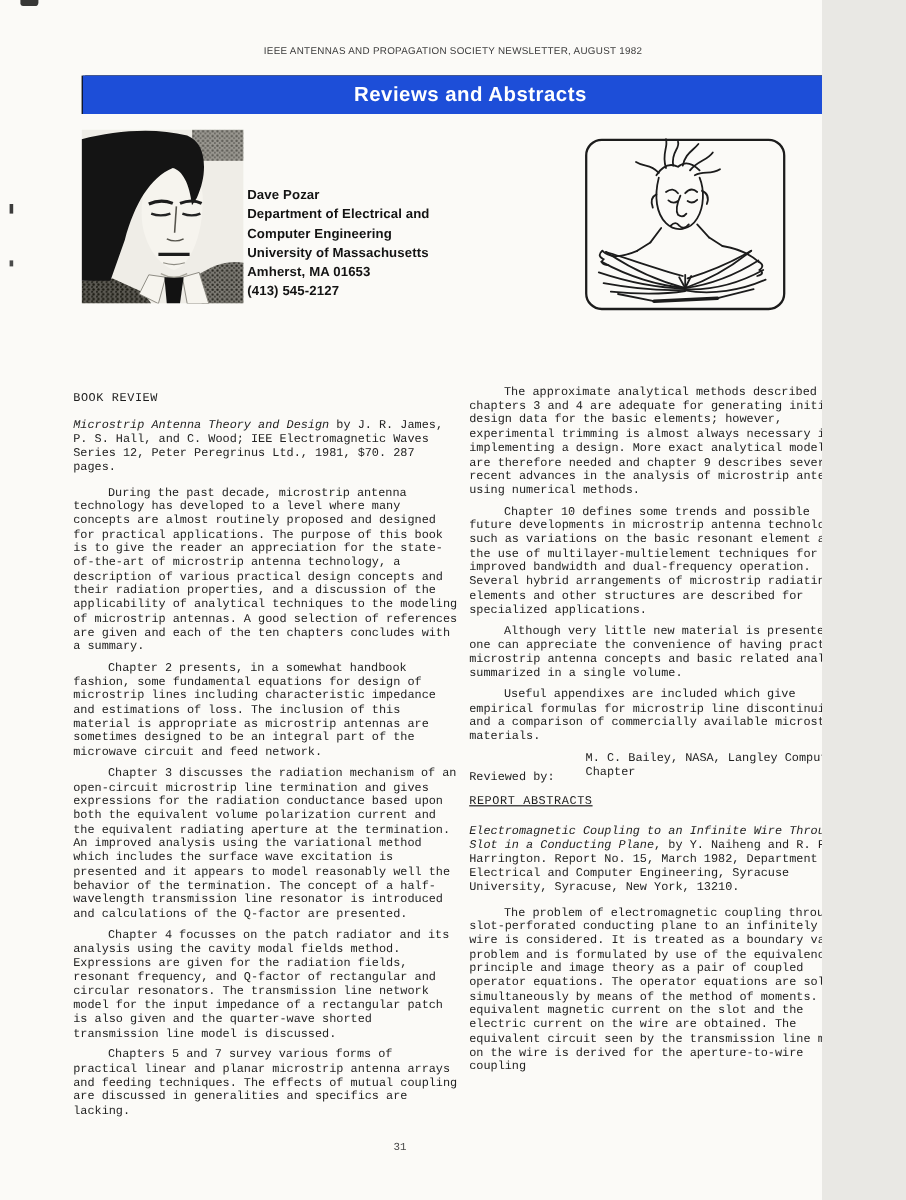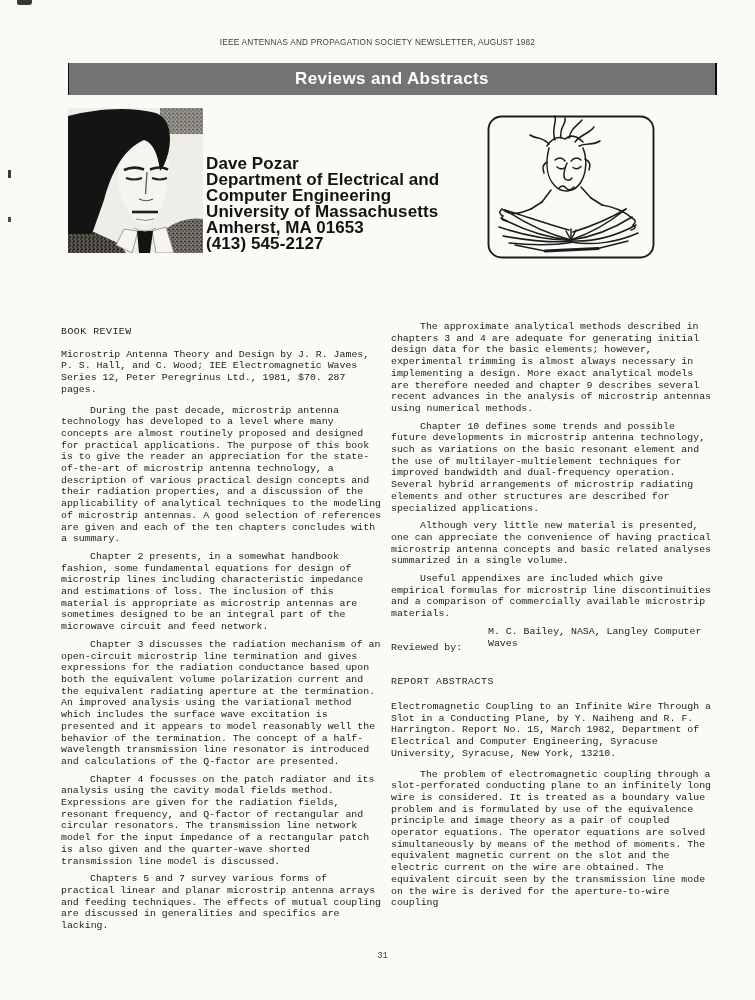--- a/index.html
+++ b/index.html
@@ -1,63 +1,63 @@
 <!DOCTYPE html>
 <html><head>
 <meta charset="utf-8">
 <style>
   html,body{margin:0;padding:0;}
   body{width:755px;height:1000px;background:#e9e8e4;}
   .page{
-    position:relative;width:755px;height:1000px;overflow:hidden;
+    position:relative;width:685px;height:1000px;overflow:hidden;
     background:#fbfaf7;
     color:#1e1e1e;
     font-family:"Liberation Mono","DejaVu Sans Mono",monospace;
   }
   
   .smudge-top{position:absolute;left:17px;top:0;width:15px;height:5px;background:#141414;opacity:.85;border-radius:0 0 3px 2px;}
   .tick-1{position:absolute;left:8px;top:170px;width:3px;height:8px;background:#3c3c3c;}
   .tick-2{position:absolute;left:8px;top:217px;width:3px;height:5px;background:#4a4a4a;}
 
   .running-header{
     position:absolute;top:38px;left:0;width:755px;text-align:center;
     font-family:"Liberation Sans",sans-serif;font-size:8.2px;letter-spacing:.25px;
     color:#3b3b3b;
   }
   .banner{
     position:absolute;top:63px;left:69px;width:646px;height:32px;
-    background:#737373;display:flex;align-items:center;justify-content:center;
+    background:#1d4ed8;display:flex;align-items:center;justify-content:center;
     box-shadow:2px 0 0 #0b0b0b,-1px 0 0 #0b0b0b;
   }
   .banner-title{
     color:#ffffff;font-family:"Liberation Sans",sans-serif;font-weight:bold;
     font-size:17px;letter-spacing:.4px;
   }
   .photo{position:absolute;left:68px;top:108px;width:135px;height:145px;}
   .editor-info{
     position:absolute;left:206px;top:156px;
     font-family:"Liberation Sans",sans-serif;font-weight:bold;
-    font-size:17px;line-height:15.9px;color:#131313;letter-spacing:.1px;
+    font-size:11px;line-height:15.9px;color:#131313;letter-spacing:.1px;
   }
   .cartoon{position:absolute;left:485px;top:112px;width:174px;height:152px;}
 
   .col{position:absolute;width:324px;font-size:9.9px;line-height:11.7px;color:#222;}
   .col-left{left:61px;top:326px;}
   .col-right{left:391px;top:321px;}
   .col p{margin:0 0 6px 0;text-indent:29px;}
   .col p.citation{text-indent:0;margin-bottom:9px;}
   .col .section-heading{
     margin:0 0 11px 0;font-size:9.9px;font-weight:normal;text-align:left;letter-spacing:.5px;color:#1d1d1d;
   }
-  .col .section-heading.mid{margin-top:27px;margin-bottom:13px;}
-  .cit-title{}
+  .col .section-heading.mid{margin-top:13px;margin-bottom:13px;text-decoration:underline;}
+  .cit-title{font-style:italic;}
   .reviewed{position:relative;padding-left:97px;margin:2px 0 10px 0;min-height:23px;}
   .reviewed-label{position:absolute;left:0;top:16px;}
   .page-number{
-    position:absolute;left:328px;top:951px;width:60px;text-align:right;
+    position:absolute;left:328px;top:951px;width:60px;text-align:left;
     font-size:9px;color:#474747;
   }
 </style>
 </head>
 <body>
 
 <div class="page">
 
   <div class="smudge-top"></div>
   <div class="tick-1"></div>
@@ -186,21 +186,21 @@
 
   <div class="col col-right">
     <p>The approximate analytical methods described in chapters 3 and 4 are adequate for generating initial design data for the basic elements; however, experimental trimming is almost always necessary in implementing a design.  More exact analytical models are therefore needed and chapter 9 describes several recent advances in the analysis of microstrip antennas using numerical methods.</p>
     <p>Chapter 10 defines some trends and possible future developments in microstrip antenna technology, such as variations on the basic resonant element and the use of multilayer-multielement techniques for improved bandwidth and dual-frequency operation. Several hybrid arrangements of microstrip radiating elements and other structures are described for specialized applications.</p>
     <p>Although very little new material is presented, one can appreciate the convenience of having practical microstrip antenna concepts and basic related analyses summarized in a single volume.</p>
     <p>Useful appendixes are included which give empirical formulas for microstrip line discontinuities and a comparison of commercially available microstrip materials.</p>
 
     <div class="reviewed">
       <span class="reviewed-label">Reviewed by:</span>
       <div>M. C. Bailey, NASA, Langley Computer</div>
-      <div>Waves</div>
+      <div>Chapter</div>
     </div>
 
     <h3 class="section-heading mid">REPORT ABSTRACTS</h3>
 
     <p class="citation"><span class="cit-title">Electromagnetic Coupling to an Infinite Wire Through a Slot in a Conducting Plane</span><span>, by Y. Naiheng and R. F. Harrington.  Report No. 15, March 1982, Department of Electrical and Computer Engineering, Syracuse University, Syracuse, New York, 13210.</span></p>
 
     <p>The problem of electromagnetic coupling through a slot-perforated conducting plane to an infinitely long wire is considered.  It is treated as a boundary value problem and is formulated by use of the equivalence principle and image theory as a pair of coupled operator equations.  The operator equations are solved simultaneously by means of the method of moments.  The equivalent magnetic current on the slot and the electric current on the wire are obtained.  The equivalent circuit seen by the transmission line mode on the wire is derived for the aperture-to-wire coupling</p>
   </div>
 
   <div class="page-number">31</div>

